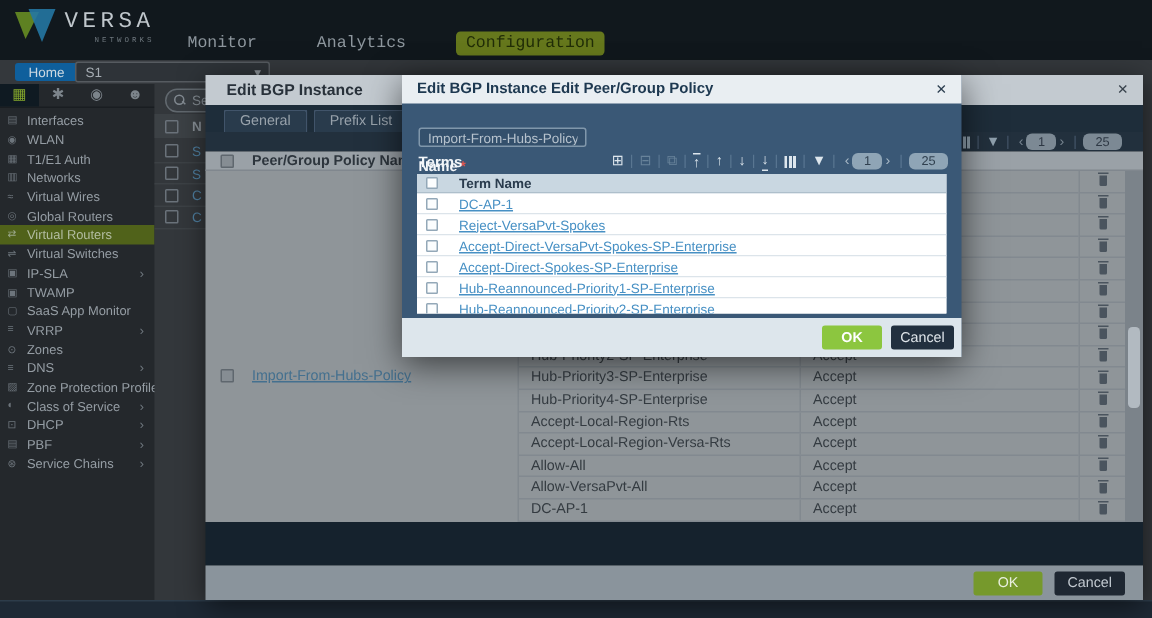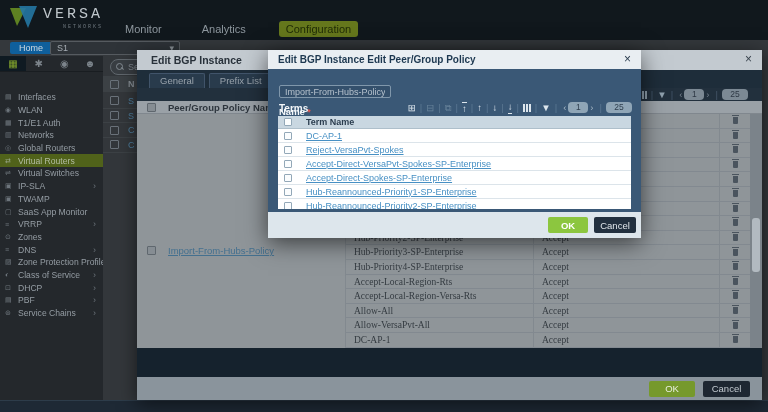--- a/index.html
+++ b/index.html
@@ -13,39 +13,39 @@
   .logo-tris { position:relative; width:30px; height:26px; }
   .tri-green { position:absolute; left:0; top:2px; width:0; height:0;
                border-left:7px solid transparent; border-right:9px solid transparent;
                border-top:18px solid #5e8122; }
   .tri-blue  { position:absolute; left:9px; top:0; width:0; height:0;
                border-left:9px solid transparent; border-right:9px solid transparent;
                border-top:22px solid #2577a3; opacity:.9; }
   .logo-text { margin-left:3px;font-family:Liberation Mono, monospace; }
   .logo-brand { font-size:15px; letter-spacing:3px; color:#c0c7cc; font-weight:400; }
   .logo-sub { font-size:5px; letter-spacing:2px; color:#6f787f; text-align:right; margin-top:1px; }
-  .nav-items { position:absolute; left:118px; top:21px; display:flex; gap:26px; align-items:flex-end; }
+  .nav-items { position:absolute; left:118px; top:21px; display:flex; gap:26px; align-items:flex-end;font-family:Liberation Mono, monospace; }
   .nav-item { font-size:11px; color:#8e979e; padding:2px 7px; cursor:pointer; white-space:nowrap; }
   .nav-item.active { background:#66781d; color:#222e08; border-radius:3px; }
 
   
   .crumbbar { position:absolute; left:0; top:40px; width:768px; height:16px; background:#34383c; }
   .home-btn { position:absolute; left:10px; top:2px; height:12px; padding:0 9px; background:#0f5f9c;
               color:#cdd9e2; font-size:9px; line-height:12px; border-radius:2px; }
   .ws-select { position:absolute; left:50px; top:1px; width:130px; height:14px; background:#2e3338;
                border:1px solid #565b60; border-radius:2px; color:#a6adb3; font-size:9px;
                line-height:12px; padding:0 6px; }
   .ws-caret { position:absolute; right:5px; top:0; color:#8a9197; font-size:9px; }
 
   
   .sidebar { position:absolute; left:0; top:56px; width:103px; height:346px; background:#24282c; }
   .side-tabs { display:flex; height:16px; border-bottom:1px solid #191d21; }
   .side-tab { flex:1; text-align:center; font-size:10px; line-height:16px; color:#7c848b; cursor:pointer; }
   .side-tab.active { background:#0f1a22; color:#84a62c; }
-  .side-items { padding-top:2px;margin-top:17px; }
+  .side-items { padding-top:2px; }
   .side-item { position:relative; height:12.7px; display:flex; align-items:center; padding-left:5px;
                color:#959da4; cursor:pointer; }
   .side-item.active { background:#50621a; color:#b3bda2; }
   .si-icon { width:13px; font-size:7px; color:#6d757c; flex:none; }
   .side-item.active .si-icon { color:#9aa78a; }
   .si-label { font-size:8.6px; white-space:nowrap; }
   .si-chev { position:absolute; right:7px; font-size:9px; color:#6d757c; }
 
   
   .content { position:absolute; left:103px; top:56px; width:665px; height:346px; background:#33373b; }
@@ -89,21 +89,21 @@
   .dlg-header { position:absolute; left:0; top:51px; right:0; height:13px; background:#9aa1a7;
                 display:flex; align-items:center; border-bottom:1px solid #80878e; }
   .dlg-header .cb { margin-left:10px; }
   .dlg-header-label { font-size:9.5px; font-weight:bold; color:#2d353d; margin-left:12px; }
   .dlg-body { position:absolute; left:0; top:64px; right:0; height:234px; background:#8f9599; overflow:hidden; }
   .name-col { position:absolute; left:0; top:0; bottom:0; width:209px; border-right:1px solid #82898f; }
   .policy-row { position:absolute; left:10px; top:131px; display:flex; align-items:center; gap:12px; }
   .policy-link { font-size:9.5px; color:#44708f; text-decoration:underline; cursor:pointer; }
   .term-rows { position:absolute; left:209px; top:0; width:373px; }
   .trow { height:14.6px; display:flex; border-bottom:1px solid #828990; }
-  .tcell { font-size:9.5px; color:#343b41; line-height:14px; padding-left:8px; white-space:nowrap; overflow:hidden;font-family:Liberation Serif, serif; }
+  .tcell { font-size:9.5px; color:#343b41; line-height:14px; padding-left:8px; white-space:nowrap; overflow:hidden; }
   .tcell.term { width:187px; }
   .tcell.action { width:186px; border-left:1px solid #82898f; }
   .trash-col { position:absolute; left:582px; top:0; width:31px; border-left:1px solid #82898f; }
   .trash-cell { height:14.6px; display:flex; align-items:center; justify-content:center;
                 border-bottom:1px solid #828990; cursor:pointer; }
   .trash-icon { position:relative; width:5px; height:7px; background:#4a545e; border-radius:0 0 1px 1px; }
   .trash-icon::before { content:""; position:absolute; left:-1px; top:-2px; width:7px; height:1px; background:#4a545e; }
   .dlg-scroll { position:absolute; left:613px; top:0; bottom:0; width:12px; background:#7b838a; }
   .dlg-thumb { position:absolute; left:2px; top:104px; width:8px; height:54px; background:#b2bac1;
                border-radius:3px; cursor:pointer; }
@@ -245,20 +245,25 @@
         <span class="si-label">T1/E1 Auth</span>
         <span class="si-chev"></span>
       </div>
 
       <div class="side-item">
         <span class="si-icon">▥</span>
         <span class="si-label">Networks</span>
         <span class="si-chev"></span>
       </div>
 
+      <div class="side-item">
+        <span class="si-icon">≈</span>
+        <span class="si-label">Virtual Wires</span>
+        <span class="si-chev"></span>
+      </div>
 
       <div class="side-item">
         <span class="si-icon">◎</span>
         <span class="si-label">Global Routers</span>
         <span class="si-chev"></span>
       </div>
 
       <div class="side-item active">
         <span class="si-icon">⇄</span>
         <span class="si-label">Virtual Routers</span>

